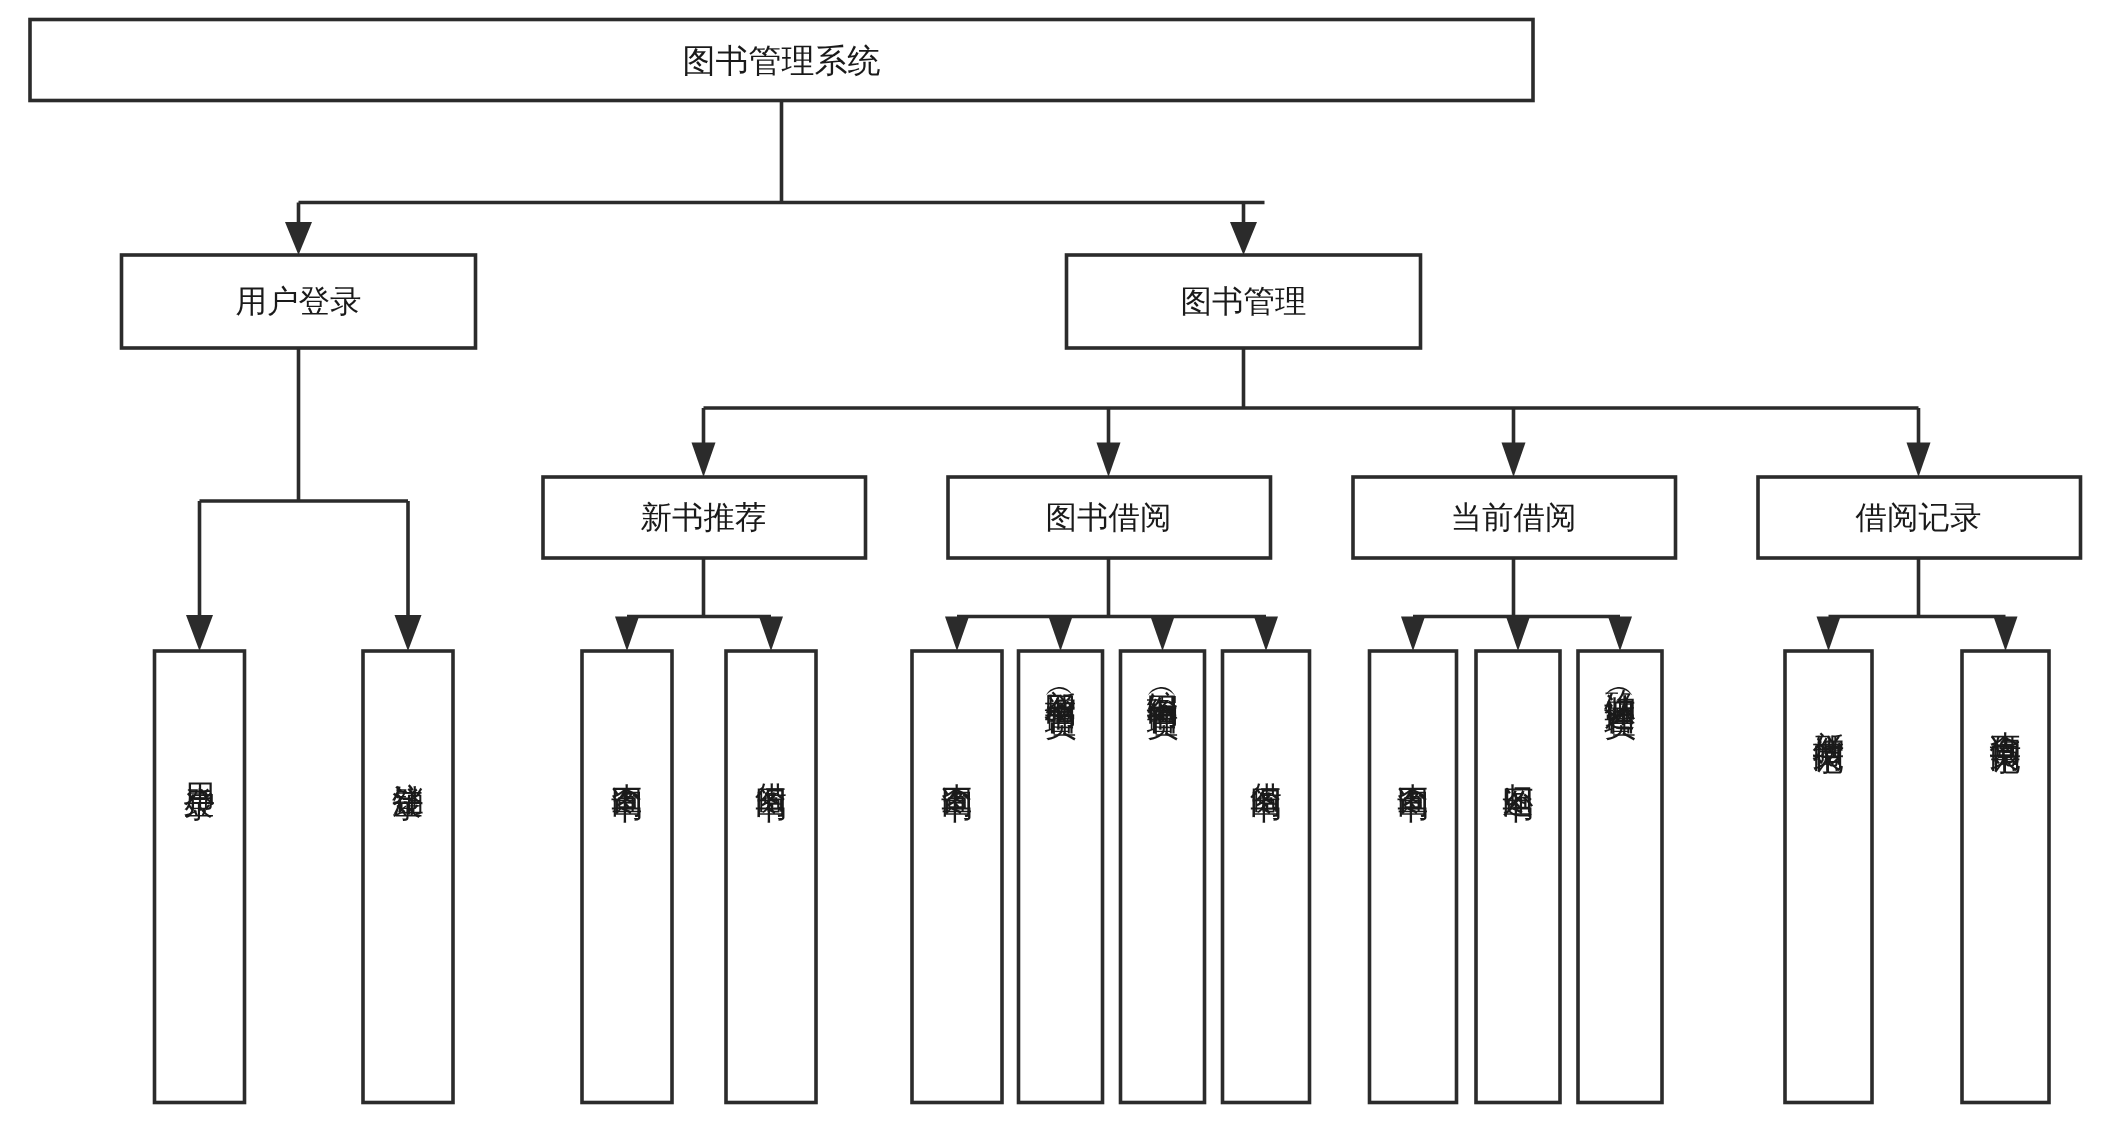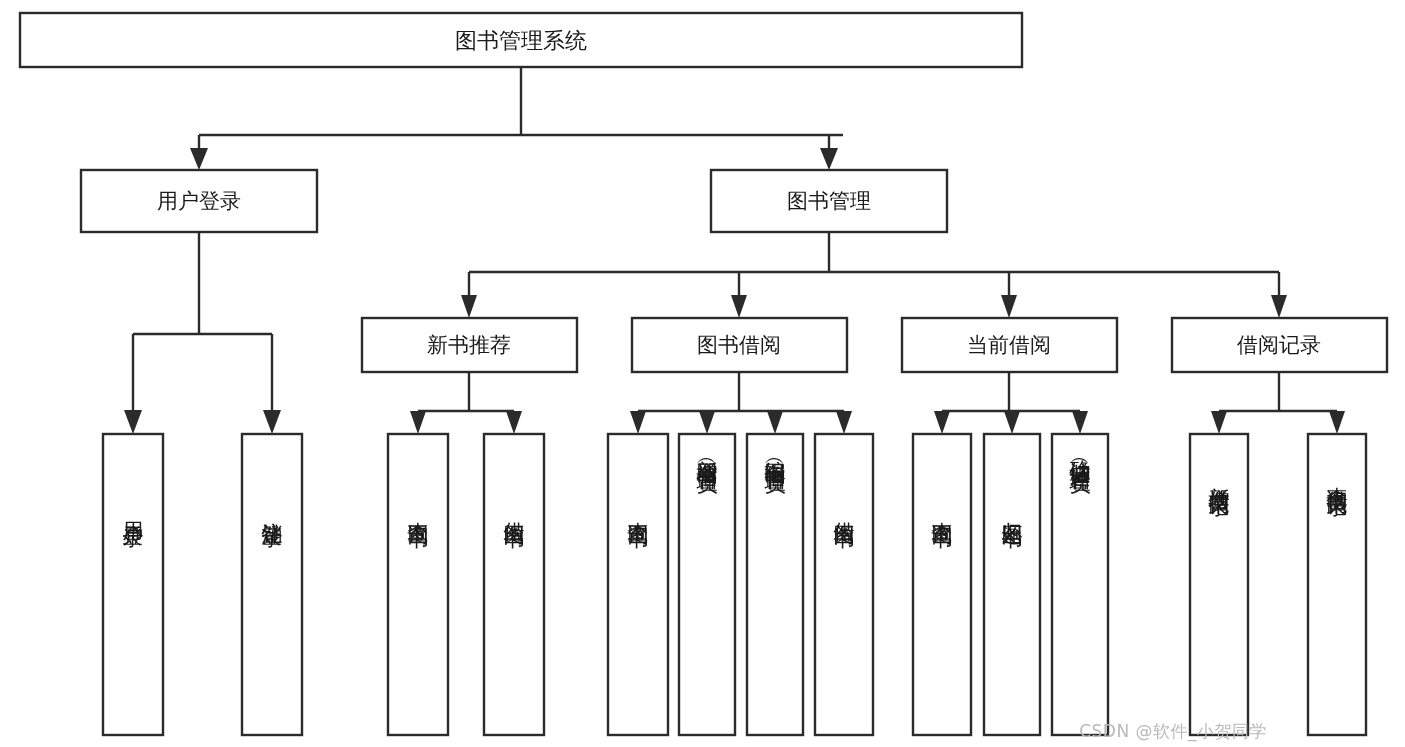--- a/index.html
+++ b/index.html
@@ -237,15 +237,14 @@
   <div class="vlabel-wrap" style="left:1052px; top:443px; width:56px; height:292px;">
     <span class="vlabel-text">确认归还（管理员）</span>
   </div>
   <div class="vlabel-wrap" style="left:1190px; top:470px; width:58px; height:265px;">
     <span class="vlabel-text">新增借阅记录</span>
   </div>
   <div class="vlabel-wrap" style="left:1308px; top:470px; width:58px; height:265px;">
     <span class="vlabel-text">查询借阅记录</span>
   </div>
 
-  <div class="watermark">CSDN @软件_小贺同学</div>
 
 </div>
 
 </body></html>

